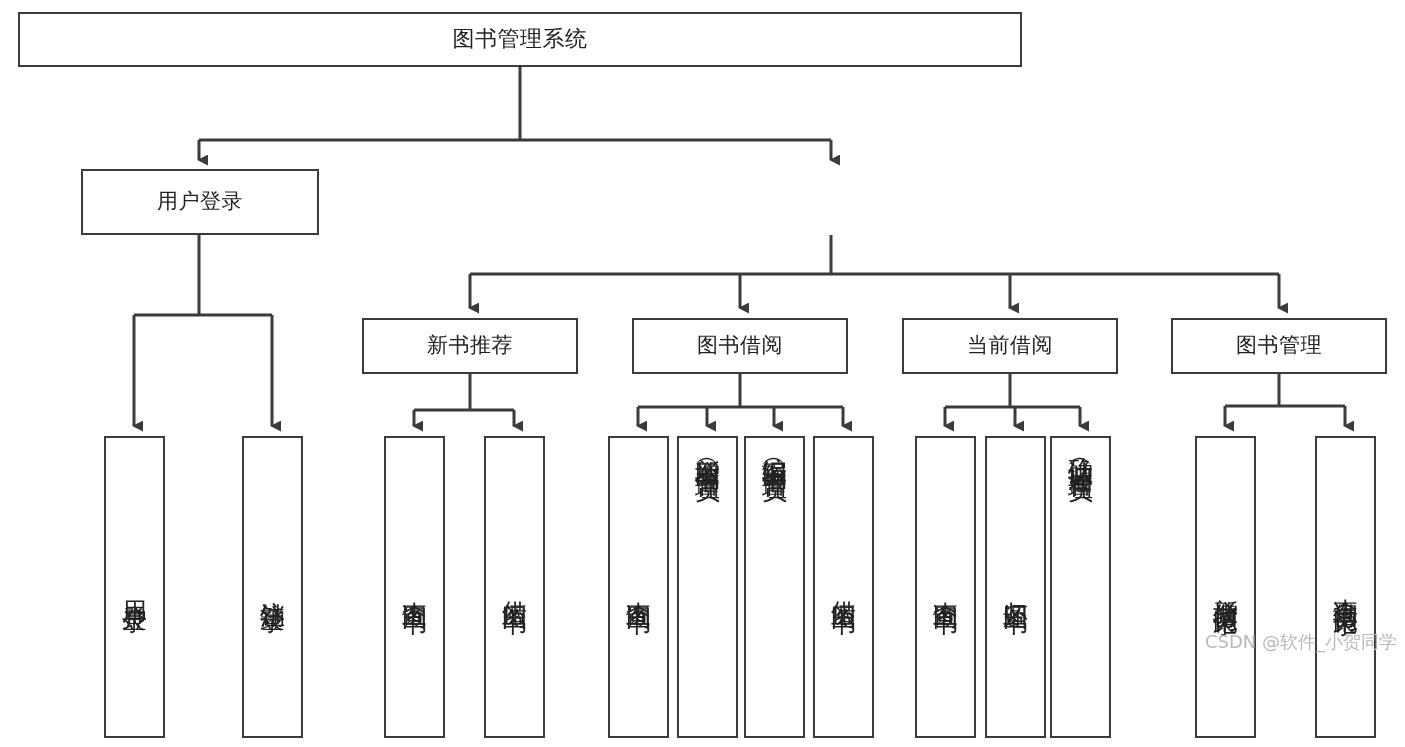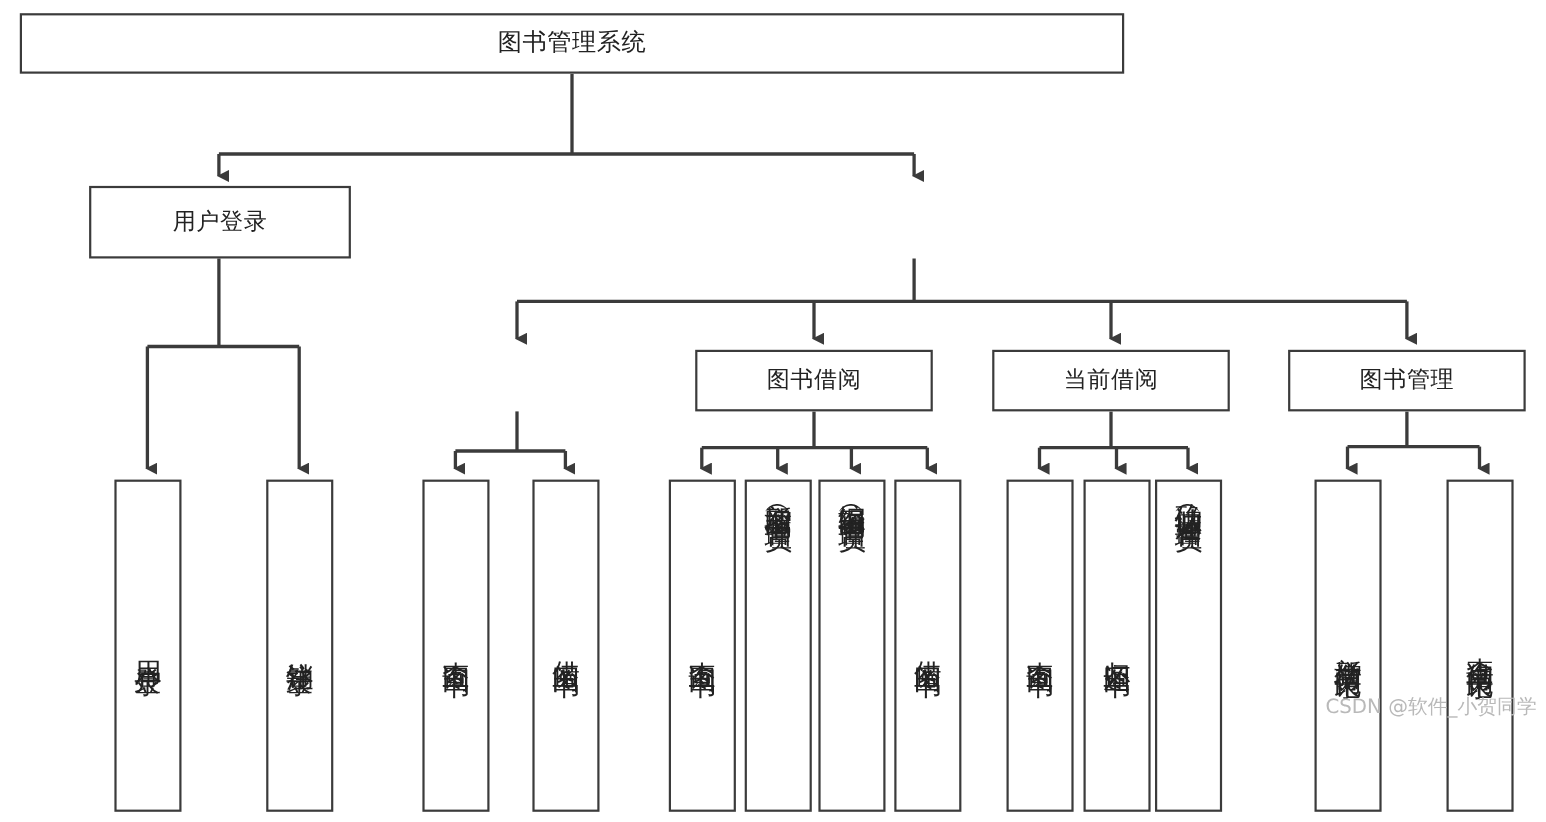--- a/index.html
+++ b/index.html
@@ -130,20 +130,23 @@
   </svg>
 
   <div class="node horizontal root" style="left:18px; top:12px; width:1004px; height:55px;">
     <span class="node-label">图书管理系统</span>
   </div>
 
   <div class="node horizontal" style="left:81px; top:169px; width:238px; height:66px;">
     <span class="node-label">用户登录</span>
   </div>
 
+  <div class="node horizontal" style="left:362px; top:318px; width:216px; height:56px;">
+    <span class="node-label">新书推荐</span>
+  </div>
   <div class="node horizontal" style="left:632px; top:318px; width:216px; height:56px;">
     <span class="node-label">图书借阅</span>
   </div>
   <div class="node horizontal" style="left:902px; top:318px; width:216px; height:56px;">
     <span class="node-label">当前借阅</span>
   </div>
   <div class="node horizontal" style="left:1171px; top:318px; width:216px; height:56px;">
     <span class="node-label">图书管理</span>
   </div>
 

